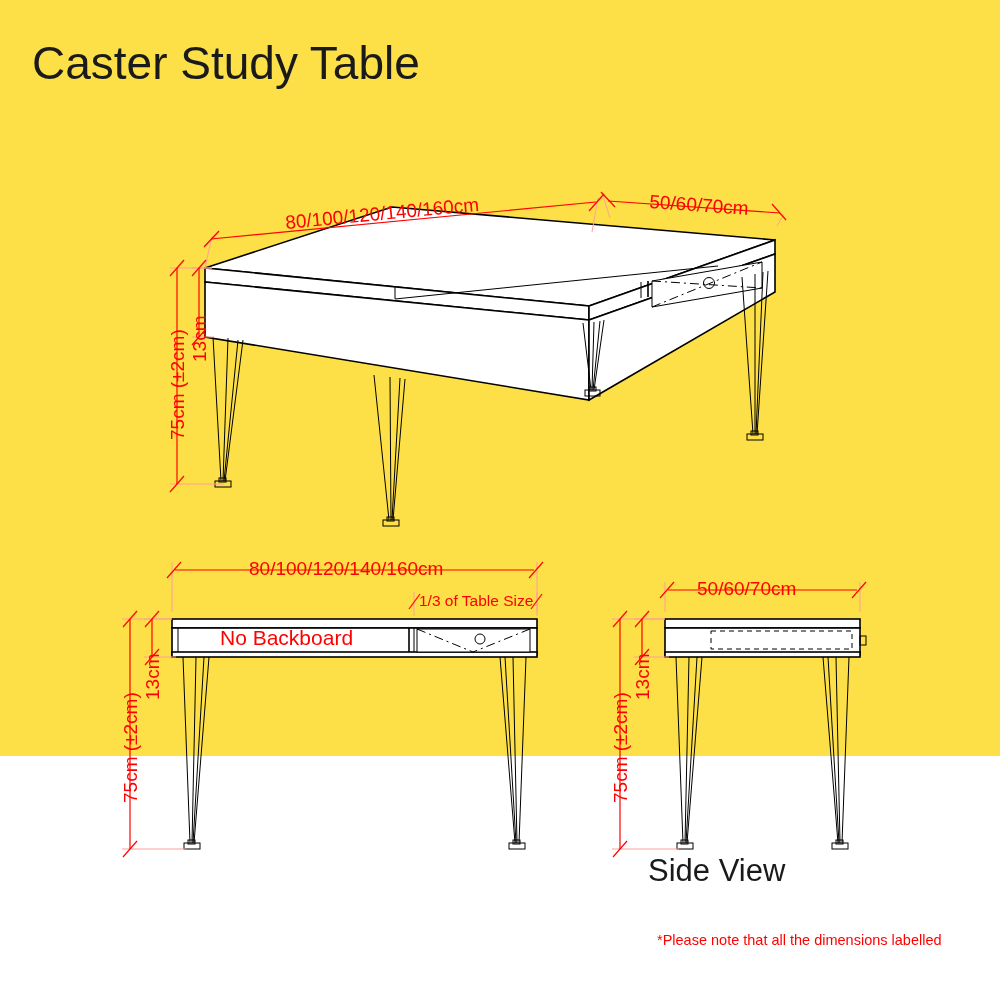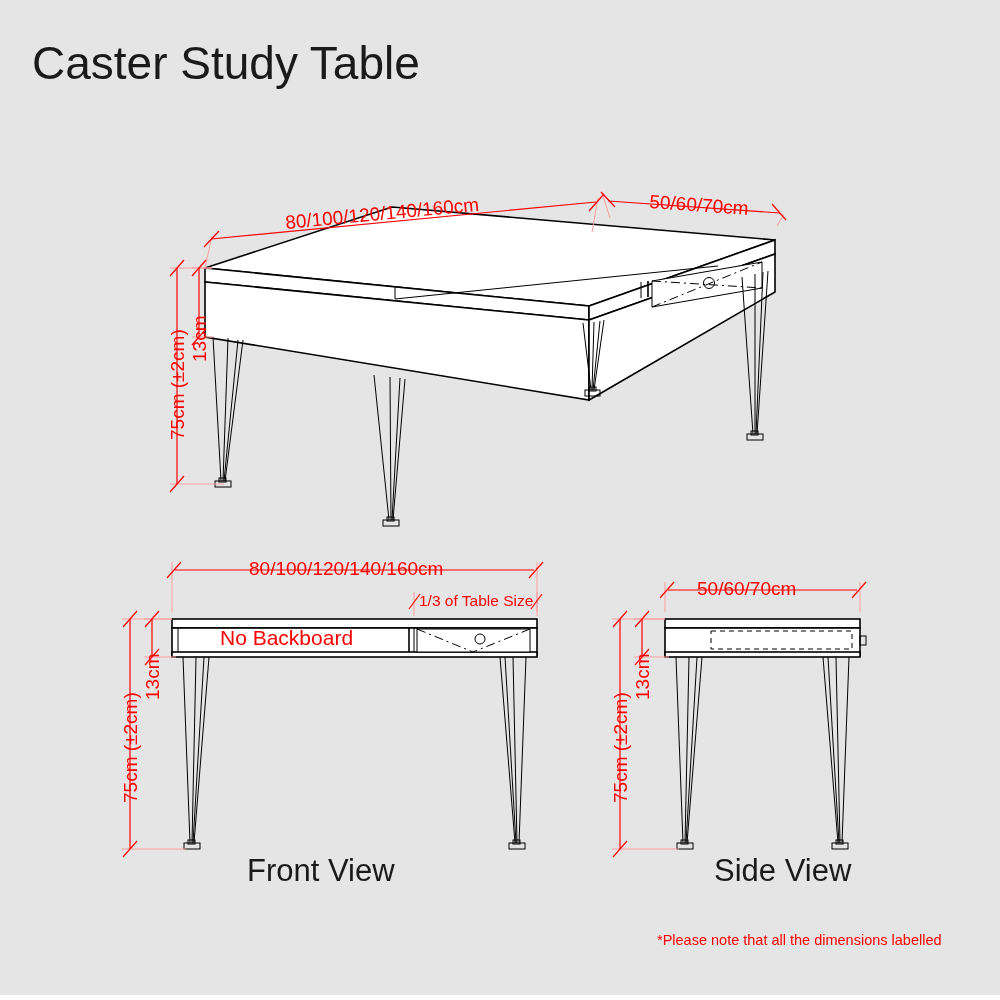--- a/index.html
+++ b/index.html
@@ -11,42 +11,42 @@
     width: 1000px;
     height: 1000px;
     position: relative;
     font-family: "Liberation Sans", sans-serif;
     overflow: hidden;
   }
   #page-root {
     position: absolute;
     left: 0; top: 0;
     width: 1000px;
-    height: 995px;
-    background: #e5e5e5;
+    height: 756px;
+    background: #fde047;
   }
   .page-title {
     position: absolute;
     left: 32px;
     top: 36px;
     font-size: 46px;
     font-weight: 400;
     color: #1a1a1a;
     letter-spacing: 0px;
     white-space: nowrap;
   }
   .view-label {
     position: absolute;
     font-size: 31px;
     font-weight: 400;
     color: #1a1a1a;
     white-space: nowrap;
   }
   #front-view-label { left: 247px; top: 853px; }
-  #side-view-label  { left: 714px; top: 853px; }
+  #side-view-label  { left: 648px; top: 853px; }
 
   .footnote {
     position: absolute;
     left: 657px;
     top: 930px;
     width: 330px;
     font-size: 14.5px;
     line-height: 1.42;
     color: #ff0000;
   }
@@ -325,20 +325,19 @@
         <path class="dimthin" d="M 634,657 L 669,657"></path>
         <path class="dim" d="M 642,619 L 642,657"></path>
         <path class="dim" d="M 635,627 L 649,611"></path>
         <path class="dim" d="M 635,665 L 649,649"></path>
         <text class="dimtext" transform="translate(649,700) rotate(-90)">13cm</text>
       </g>
     </g>
 
   </svg>
 
-  <div class="view-label" id="front-view-label">Front View</div>
   <div class="view-label" id="side-view-label">Side View</div>
 
   <div class="footnote">
     <div>*Please note that all the dimensions labelled</div>
   </div>
 
 </div>
 
 </body></html>

